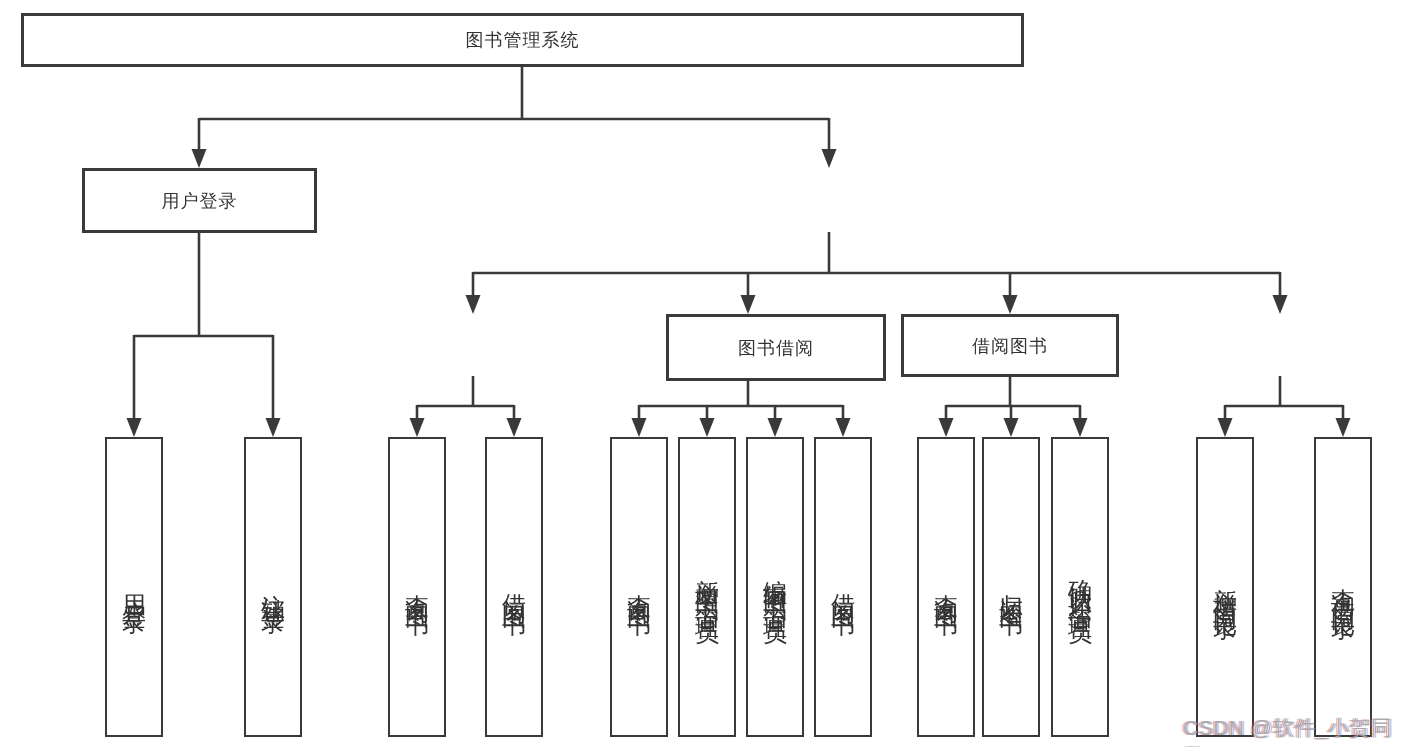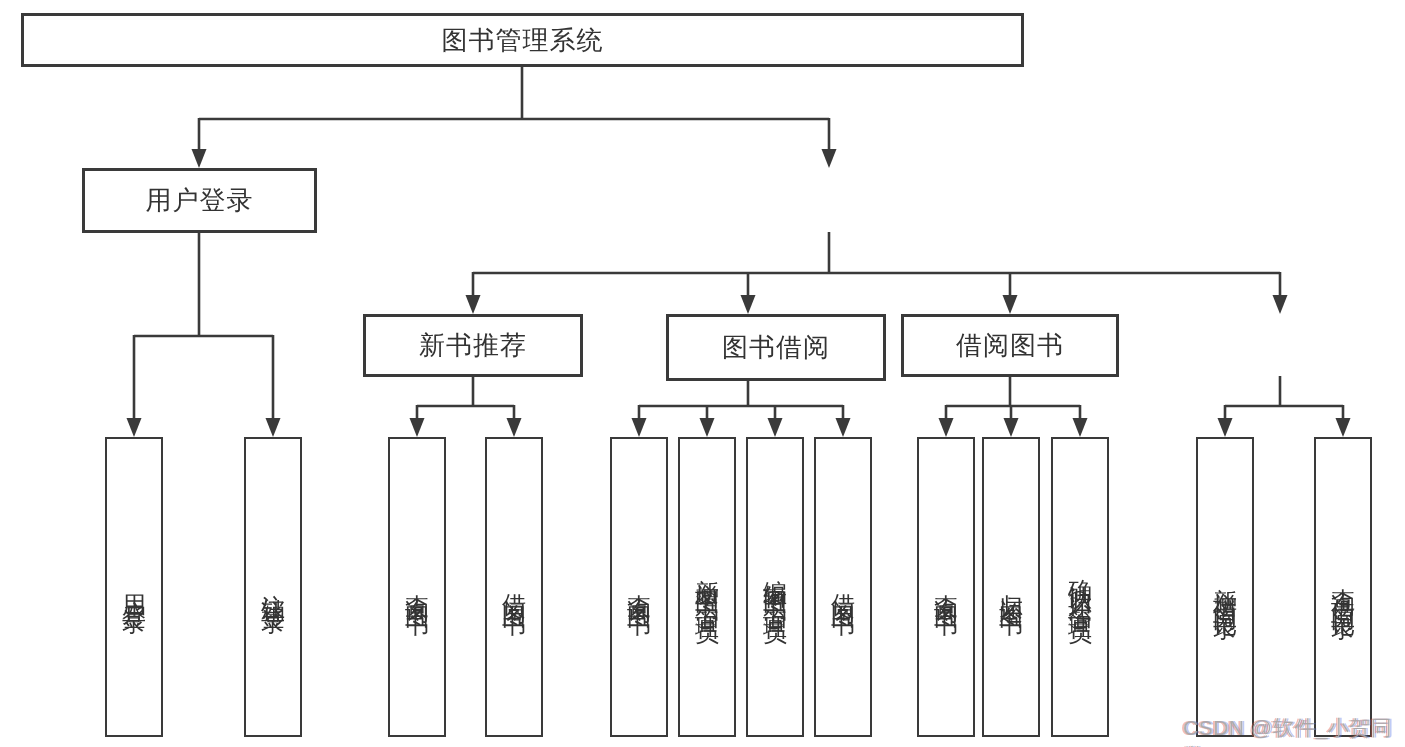--- a/index.html
+++ b/index.html
@@ -7,21 +7,21 @@
     position:relative;width:1405px;height:747px;background:#fff;overflow:hidden;
     font-family:"Liberation Sans",sans-serif;
   }
   svg.connectors{position:absolute;left:0;top:0;z-index:0;}
   .node{
     position:absolute;box-sizing:border-box;background:#fff;
     border:3px solid #3a3a3a;color:#333;z-index:1;
     display:flex;align-items:center;justify-content:center;
     text-align:center;white-space:nowrap;
   }
-  .header{font-size:26px;letter-spacing:1px;}
+  .header{font-size:18px;letter-spacing:1px;}
   .leaf{
     border-width:2.5px;font-size:24px;line-height:1;
     writing-mode:vertical-lr;text-orientation:mixed;letter-spacing:6px;
   }
   .watermark{
     position:absolute;left:1183px;top:714px;z-index:3;
     font-size:21px;letter-spacing:0.5px;color:rgba(168,168,168,0.92);
     text-shadow:-2px 0 0 rgba(225,90,70,0.40), 2px 0 0 rgba(95,125,230,0.40);
   }
 </style>
@@ -93,21 +93,20 @@
       <polygon points="1080,437 1072.5,418 1087.5,418"></polygon>
       <polygon points="1225,437 1217.5,418 1232.5,418"></polygon>
       <polygon points="1343,437 1335.5,418 1350.5,418"></polygon>
     </g>
   </svg>
 
   <div class="node header" style="left:21px;top:13px;width:1003px;height:54px">图书管理系统</div>
 
   <div class="node header" style="left:82px;top:168px;width:235px;height:65px">用户登录</div>
 
-  <div class="node header" style="left:363px;top:314px;width:220px;height:63px">新书推荐</div>
   <div class="node header" style="left:666px;top:314px;width:220px;height:67px">图书借阅</div>
   <div class="node header" style="left:901px;top:314px;width:218px;height:63px">借阅图书</div>
 
   <div class="node leaf" style="left:105px;top:437px;width:58px;height:300px">用户登录</div>
   <div class="node leaf" style="left:244px;top:437px;width:58px;height:300px">注销登录</div>
 
   <div class="node leaf" style="left:388px;top:437px;width:58px;height:300px">查询图书</div>
   <div class="node leaf" style="left:485px;top:437px;width:58px;height:300px">借阅图书</div>
 
   <div class="node leaf" style="left:610px;top:437px;width:58px;height:300px">查询图书</div>

